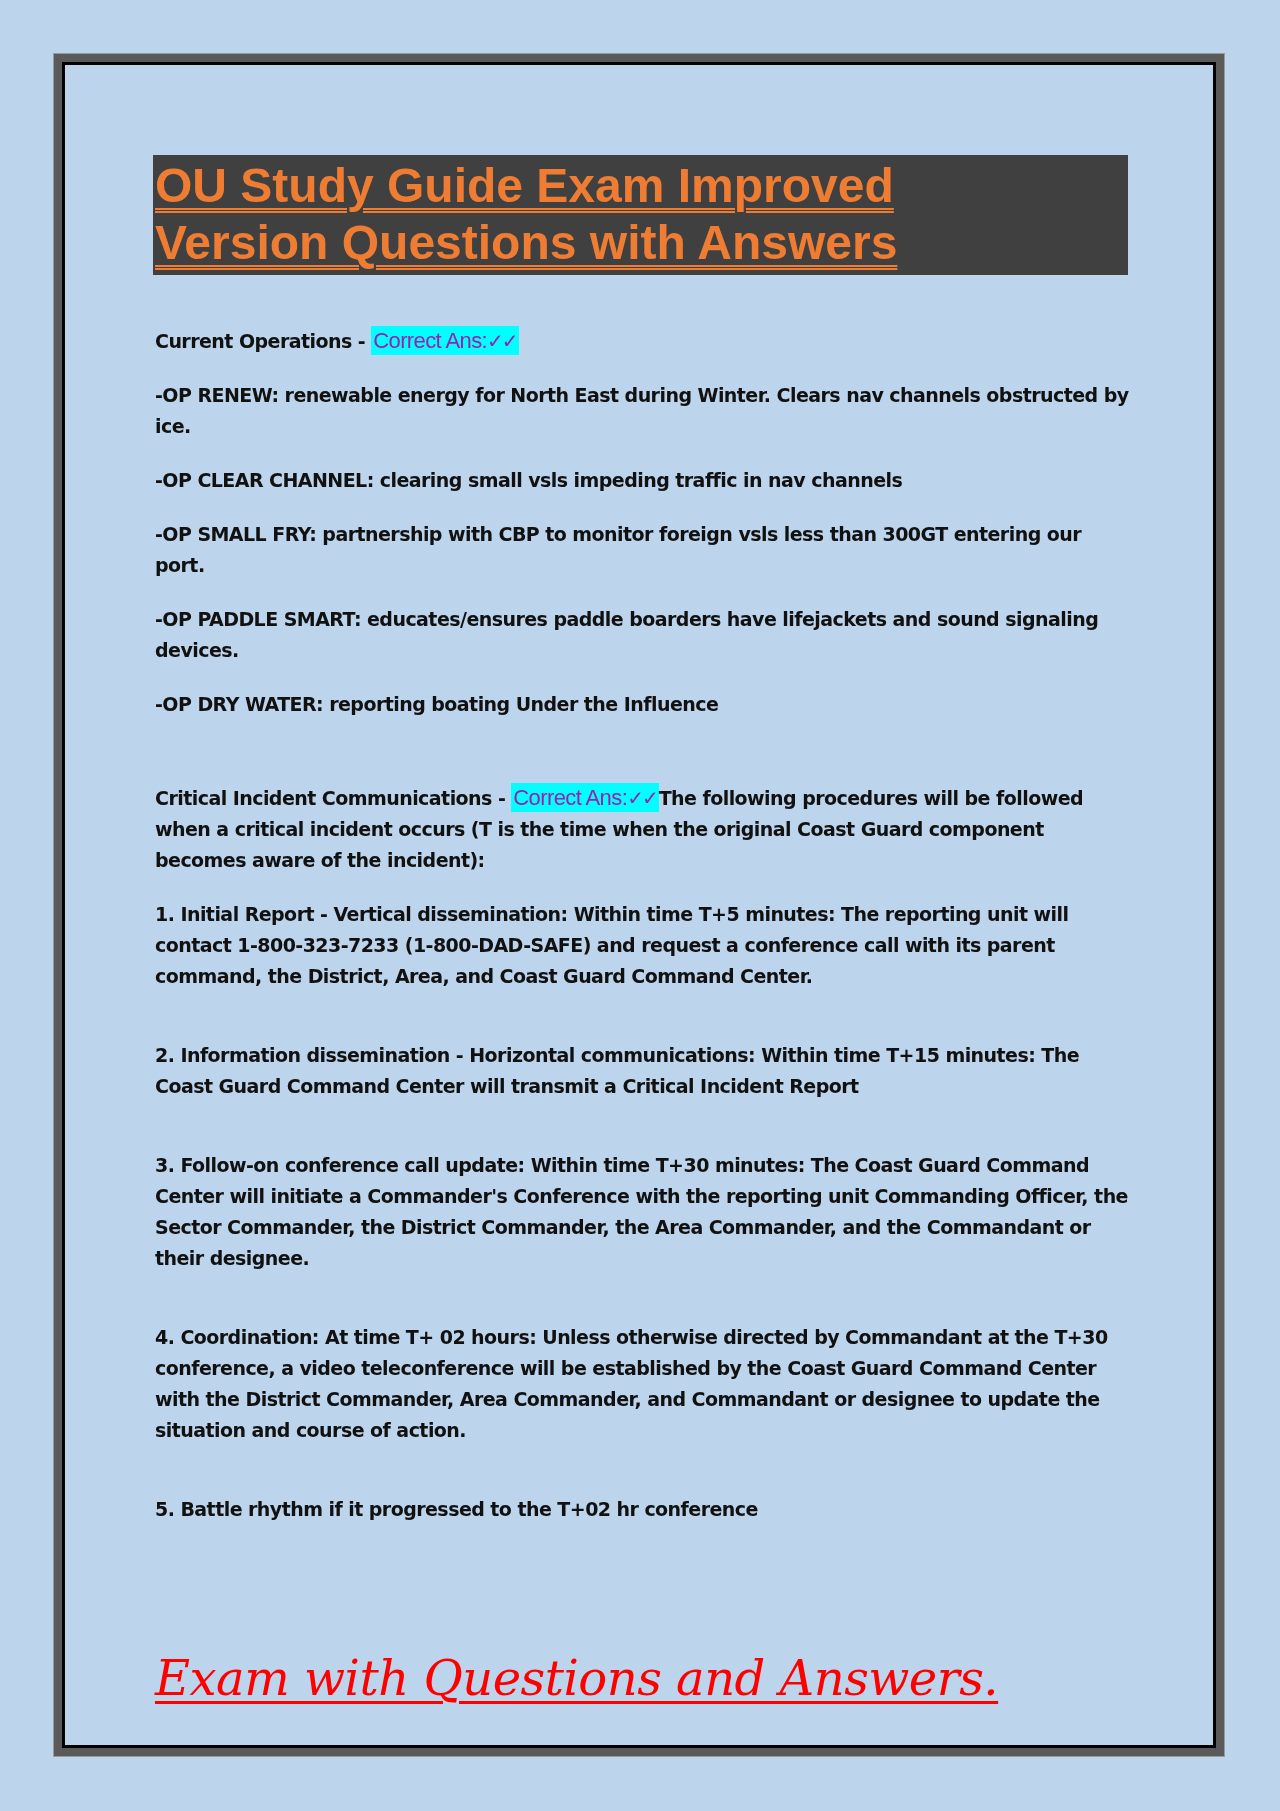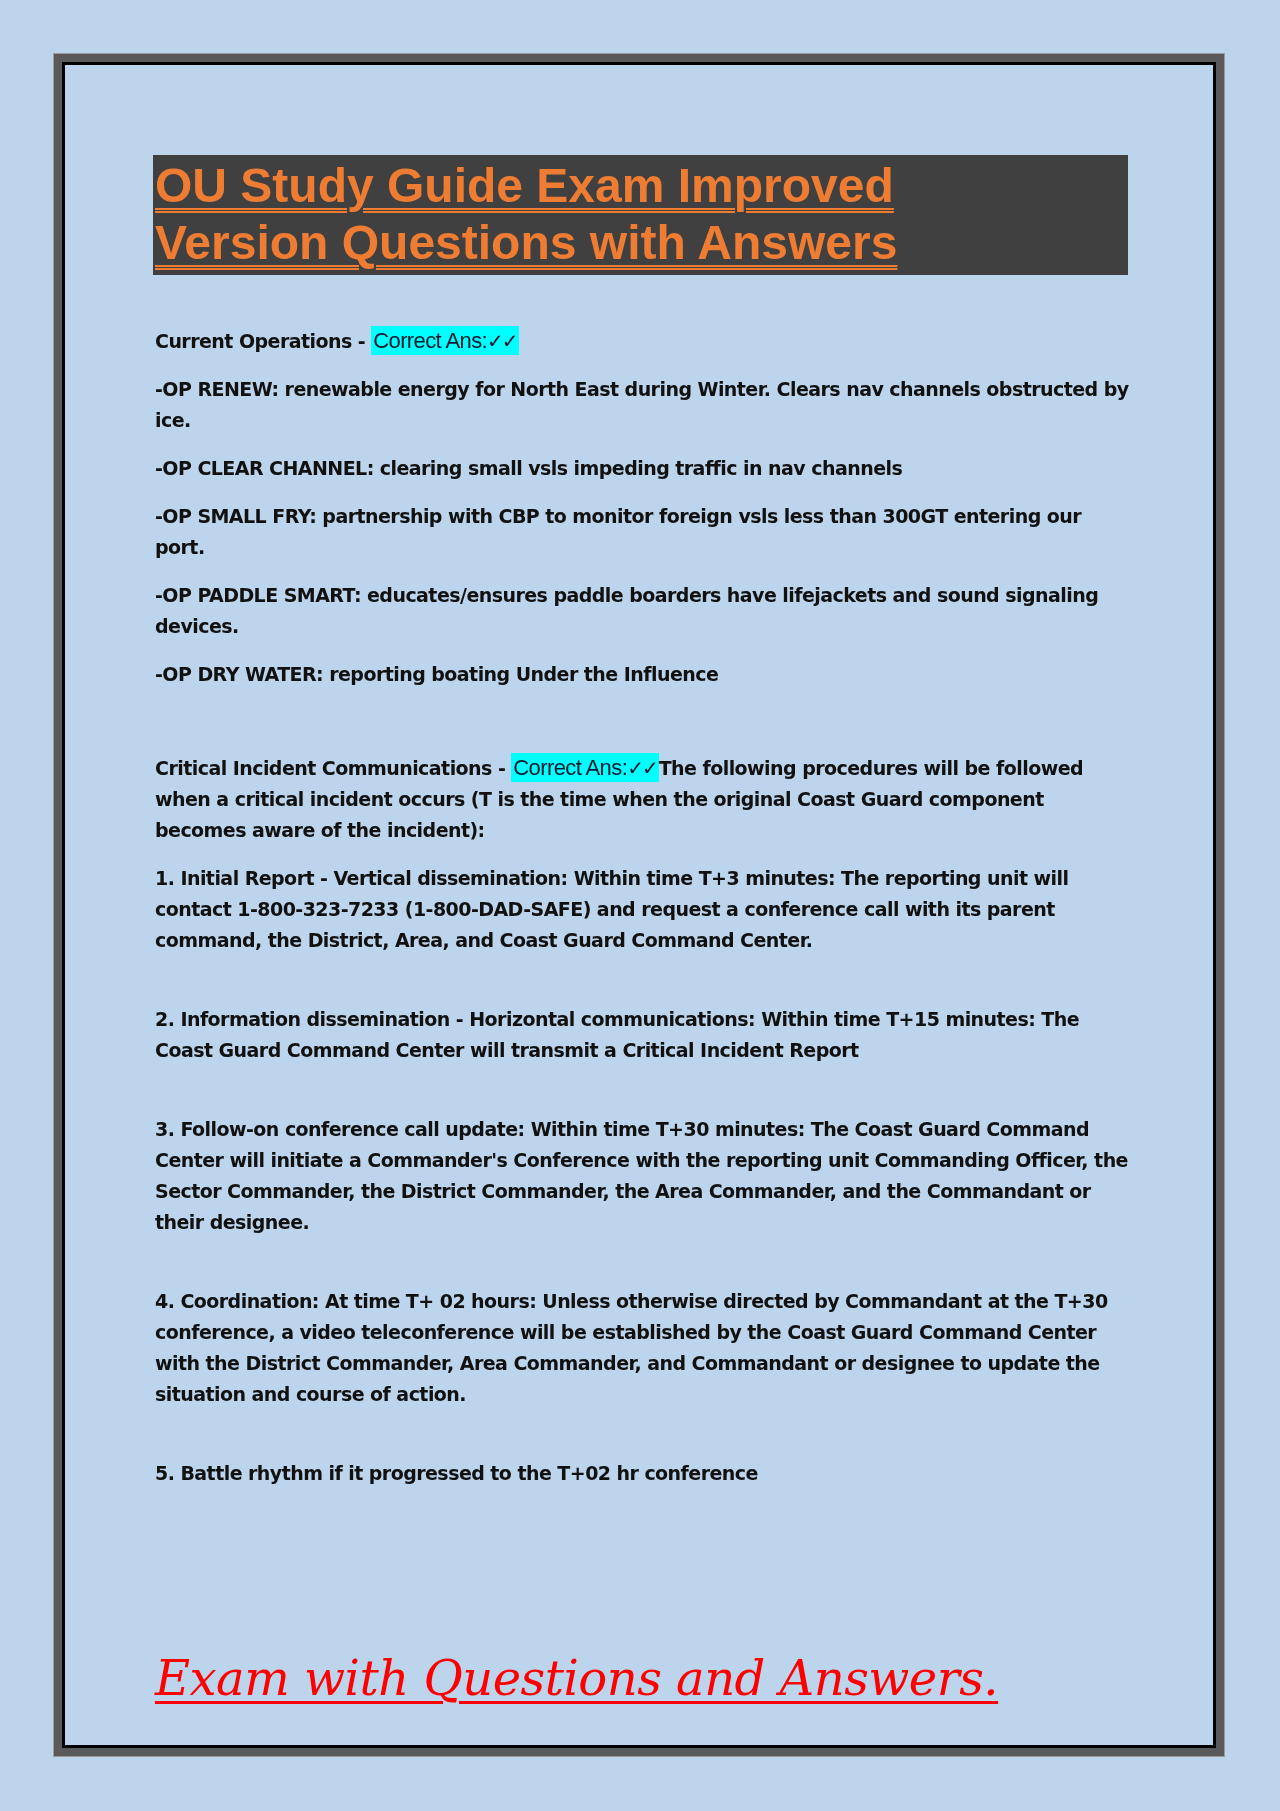--- a/index.html
+++ b/index.html
@@ -51,25 +51,25 @@
     .body-text {
       font-family: "DejaVu Sans", sans-serif;
       font-weight: bold;
       font-size: 19px;
       line-height: 31px;
       color: #111;
       letter-spacing: -0.55px;
     }
     .section-head { margin-top: 50px; }
     .section-head.first { margin-top: 50px; }
-    .para { margin-top: 17px; }
+    .para { margin-top: 23px; }
     .q-label { font-weight: bold; }
     .ans-badge {
       background: #00ffff;
-      color: #0f172a;
+      color: #a21caf;
       font-family: "Liberation Sans", sans-serif;
       font-weight: normal;
       font-size: 22px;
       padding: 2px 2px;
       letter-spacing: -0.6px;
     }
     .check-icon { font-size: 20px; letter-spacing: -2px; }
     .gap-large { margin-top: 62px; }
     .gap-med { margin-top: 48px; }
     .footer-script {
@@ -103,20 +103,20 @@
   </div>
   <div class="body-text para">-OP RENEW: renewable energy for North East during Winter. Clears nav channels obstructed by ice.</div>
   <div class="body-text para">-OP CLEAR CHANNEL: clearing small vsls impeding traffic in nav channels</div>
   <div class="body-text para">-OP SMALL FRY: partnership with CBP to monitor foreign vsls less than 300GT entering our port.</div>
   <div class="body-text para">-OP PADDLE SMART: educates/ensures paddle boarders have lifejackets and sound signaling devices.</div>
   <div class="body-text para">-OP DRY WATER: reporting boating Under the Influence</div>
 
   <div class="body-text section-head gap-large">
     <span class="q-label">Critical Incident Communications - </span><span class="ans-badge"><span>Correct Ans:</span><span class="check-icon">✓✓</span></span><span>The following procedures will be followed when a critical incident occurs (T is the time when the original Coast Guard component becomes aware of the incident):</span>
   </div>
-  <div class="body-text para">1. Initial Report - Vertical dissemination: Within time T+3 minutes: The reporting unit will contact 1-800-323-7233 (1-800-DAD-SAFE) and request a conference call with its parent command, the District, Area, and Coast Guard Command Center.</div>
+  <div class="body-text para">1. Initial Report - Vertical dissemination: Within time T+5 minutes: The reporting unit will contact 1-800-323-7233 (1-800-DAD-SAFE) and request a conference call with its parent command, the District, Area, and Coast Guard Command Center.</div>
   <div class="body-text gap-med">2. Information dissemination - Horizontal communications: Within time T+15 minutes: The Coast Guard Command Center will transmit a Critical Incident Report</div>
   <div class="body-text gap-med">3. Follow-on conference call update: Within time T+30 minutes: The Coast Guard Command Center will initiate a Commander's Conference with the reporting unit Commanding Officer, the Sector Commander, the District Commander, the Area Commander, and the Commandant or their designee.</div>
   <div class="body-text gap-med">4. Coordination: At time T+ 02 hours: Unless otherwise directed by Commandant at the T+30 conference, a video teleconference will be established by the Coast Guard Command Center with the District Commander, Area Commander, and Commandant or designee to update the situation and course of action.</div>
   <div class="body-text gap-med">5. Battle rhythm if it progressed to the T+02 hr conference</div>
 </div>
 
 <div class="footer-script">Exam with Questions and Answers.</div>
 
 </body></html>

